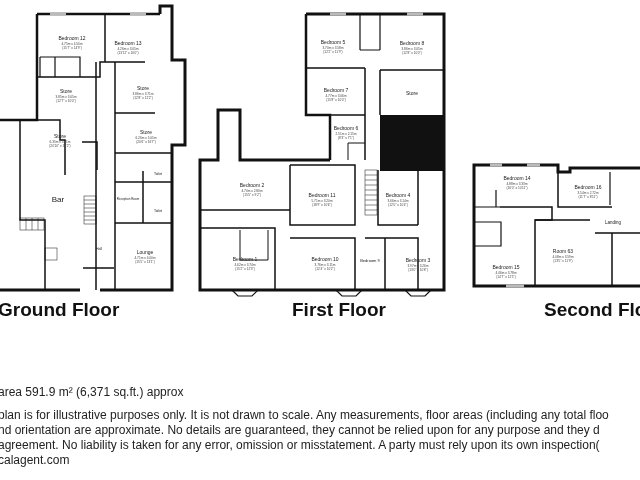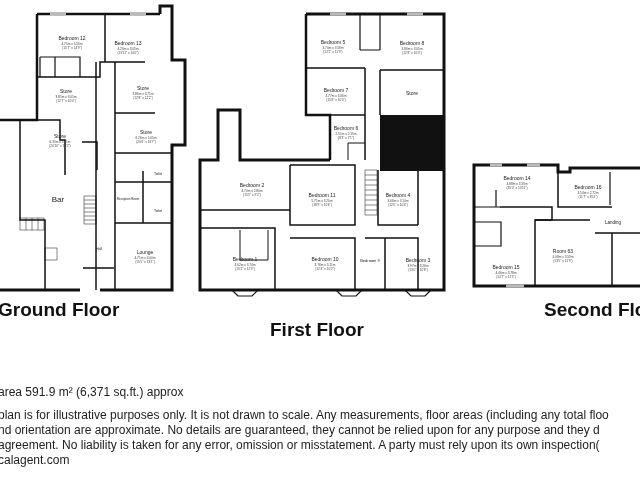--- a/index.html
+++ b/index.html
@@ -177,20 +177,20 @@
     <text class="room-label rn" x="563" y="253">Room 63</text>
     <text class="room-label rd" x="563" y="258">4.08m x 3.59m</text>
     <text class="room-label rd" x="563" y="262">(13'5" x 11'9")</text>
     <text class="room-label rn" x="506" y="269">Bedroom 15</text>
     <text class="room-label rd" x="506" y="274">4.46m x 3.78m</text>
     <text class="room-label rd" x="506" y="278">(14'7" x 12'5")</text>
   </g>
 </svg>
 
 <div class="floor-title" style="left:-2px; top:299px;">Ground Floor</div>
-<div class="floor-title" style="left:270px; top:299px;margin-top:20px;">First Floor</div>
+<div class="floor-title" style="left:292px; top:299px;">First Floor</div>
 <div class="floor-title" style="left:520px; top:299px;margin-left:24px;">Second Floor</div>
 
 <div class="footer" style="top:385px;">area 591.9 m² (6,371 sq.ft.) approx</div>
 <div class="footer" style="top:408px;">plan is for illustrative purposes only. It is not drawn to scale. Any measurements, floor areas (including any total floo</div>
 <div class="footer" style="top:423px;">nd orientation are approximate. No details are guaranteed, they cannot be relied upon for any purpose and they d</div>
 <div class="footer" style="top:438px;"> agreement. No liability is taken for any error, omission or misstatement. A party must rely upon its own inspection(</div>
 <div class="footer" style="top:453px;">calagent.com</div>
 
 </body></html>

